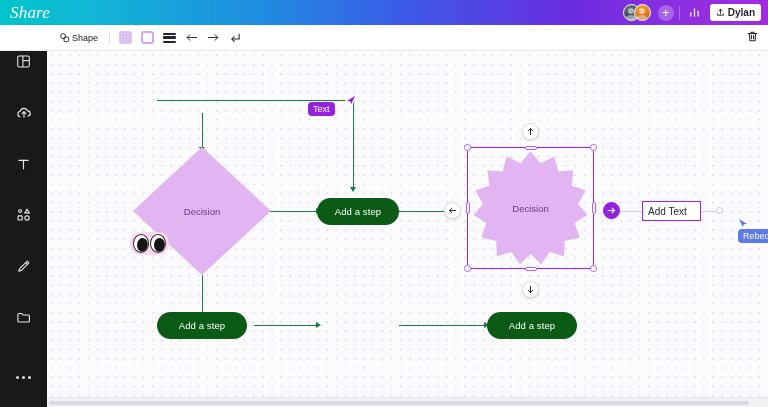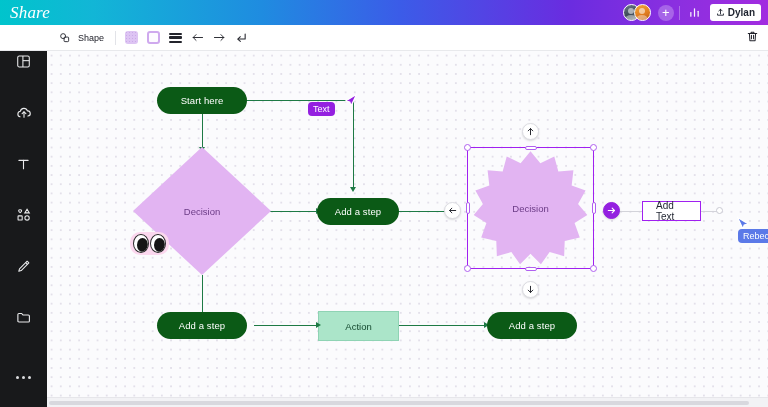--- a/index.html
+++ b/index.html
@@ -61,21 +61,21 @@
     font-size: 10px; font-weight: 600; cursor: pointer;
   }
 
   
   .toolbar {
     position: absolute; left: 0; top: 25px; width: 768px; height: 26px;
     background: #ffffff; border-bottom: 1px solid #e8e9ec;
     display: flex; align-items: center; padding-left: 55px; z-index: 30;
   }
   .tb-shape {
-    display: flex; align-items: flex-end; gap: 8px;
+    display: flex; align-items: flex-end; gap: 2px;
     font-size: 9px; color: #20212a; cursor: pointer; padding: 2px 4px;
   }
   .tb-sep { width:1px; height:14px; background:#e2e3e8; margin:0 7px; }
   .tb-btn {
     width: 17px; height: 17px; display:flex; align-items:center;
     justify-content:center; cursor: pointer; margin-right: 5px; border-radius:2px;
   }
   .sw-fill {
     width: 13px; height: 13px; border-radius: 3px;
     background: #ddc4f3;
@@ -185,21 +185,21 @@
     box-shadow:0 1px 2px rgba(0,0,0,.14);
     display:flex; align-items:center; justify-content:center;
     cursor:pointer; z-index:9; font-size:10px; color:#23242c;
   }
   .rbtn.purple { background:#9420e0; border-color:#9420e0; color:#fff; }
 
   
   .addtext {
     position:absolute; z-index:8;
     border:1.5px solid #a020f0; background:#ffffff;
-    display:flex; align-items:center; padding:0 13px;
+    display:flex; align-items:center; padding:0 5px;
     font-size:10px; color:#1f2430; cursor:text;
   }
   .at-line { position:absolute; height:1px; background:#d3d3da; z-index:7; }
   .at-dot {
     position:absolute; width:7px; height:7px; border-radius:50%;
     background:#fff; border:1.3px solid #c9c9d2; z-index:8; cursor:pointer;
   }
 
   
   .cursor { position:absolute; z-index:14; }
@@ -372,23 +372,20 @@
     <div class="arrowhead ah-down" style="left:152px; top:270px;"></div>
 
     <div class="conn h" style="left:207px; top:274px; width:64px;"></div>
     <div class="arrowhead ah-right" style="left:269px; top:271px;"></div>
 
     <div class="conn h" style="left:352px; top:274px; width:87px;"></div>
     <div class="arrowhead ah-right" style="left:437px; top:271px;"></div>
 
     <div class="conn h" style="left:350px; top:160px; width:48px;"></div>
 
-    <div class="node" style="left:110px; top:36px;">
-      <div class="pill" style="width:90px; height:27px;">Start here</div>
-    </div>
 
     <div class="diamond-wrap" style="left:86px; top:96px; width:138px; height:128px;">
       <div class="diamond"></div>
       <div class="diamond-label">Decision</div>
     </div>
 
     <div class="node" style="left:270px; top:147px;">
       <div class="pill" style="width:82px; height:27px;">Add a step</div>
     </div>
 
@@ -440,21 +437,20 @@
     </div>
 
     <div class="at-line" style="left:573px; top:160px; width:24px;"></div>
     <div class="addtext" style="left:595px; top:150px; width:59px; height:20px;">Add Text</div>
     <div class="at-line" style="left:654px; top:160px; width:17px;"></div>
     <div class="at-dot" style="left:669px; top:156px;"></div>
 
     <div class="node" style="left:110px; top:261px;">
       <div class="pill" style="width:90px; height:27px;">Add a step</div>
     </div>
-    <div class="rect-action" style="position:absolute; left:271px; top:260px; width:81px; height:30px;">Action</div>
     <div class="node" style="left:440px; top:261px;">
       <div class="pill" style="width:90px; height:27px;">Add a step</div>
     </div>
 
     <div class="cursor" style="left:297px; top:42px;">
       <svg width="15" height="17" viewBox="0 0 15 17">
         <path d="M12.6 1.2 1.6 8.0l4.3 1.1 1.0 4.3z" fill="#9420e0" stroke="#ffffff" stroke-width="1.3" stroke-linejoin="round"></path>
       </svg>
       <div class="cursor-label lbl-dylan" style="left:-36px; top:9px;">Text</div>
     </div>

